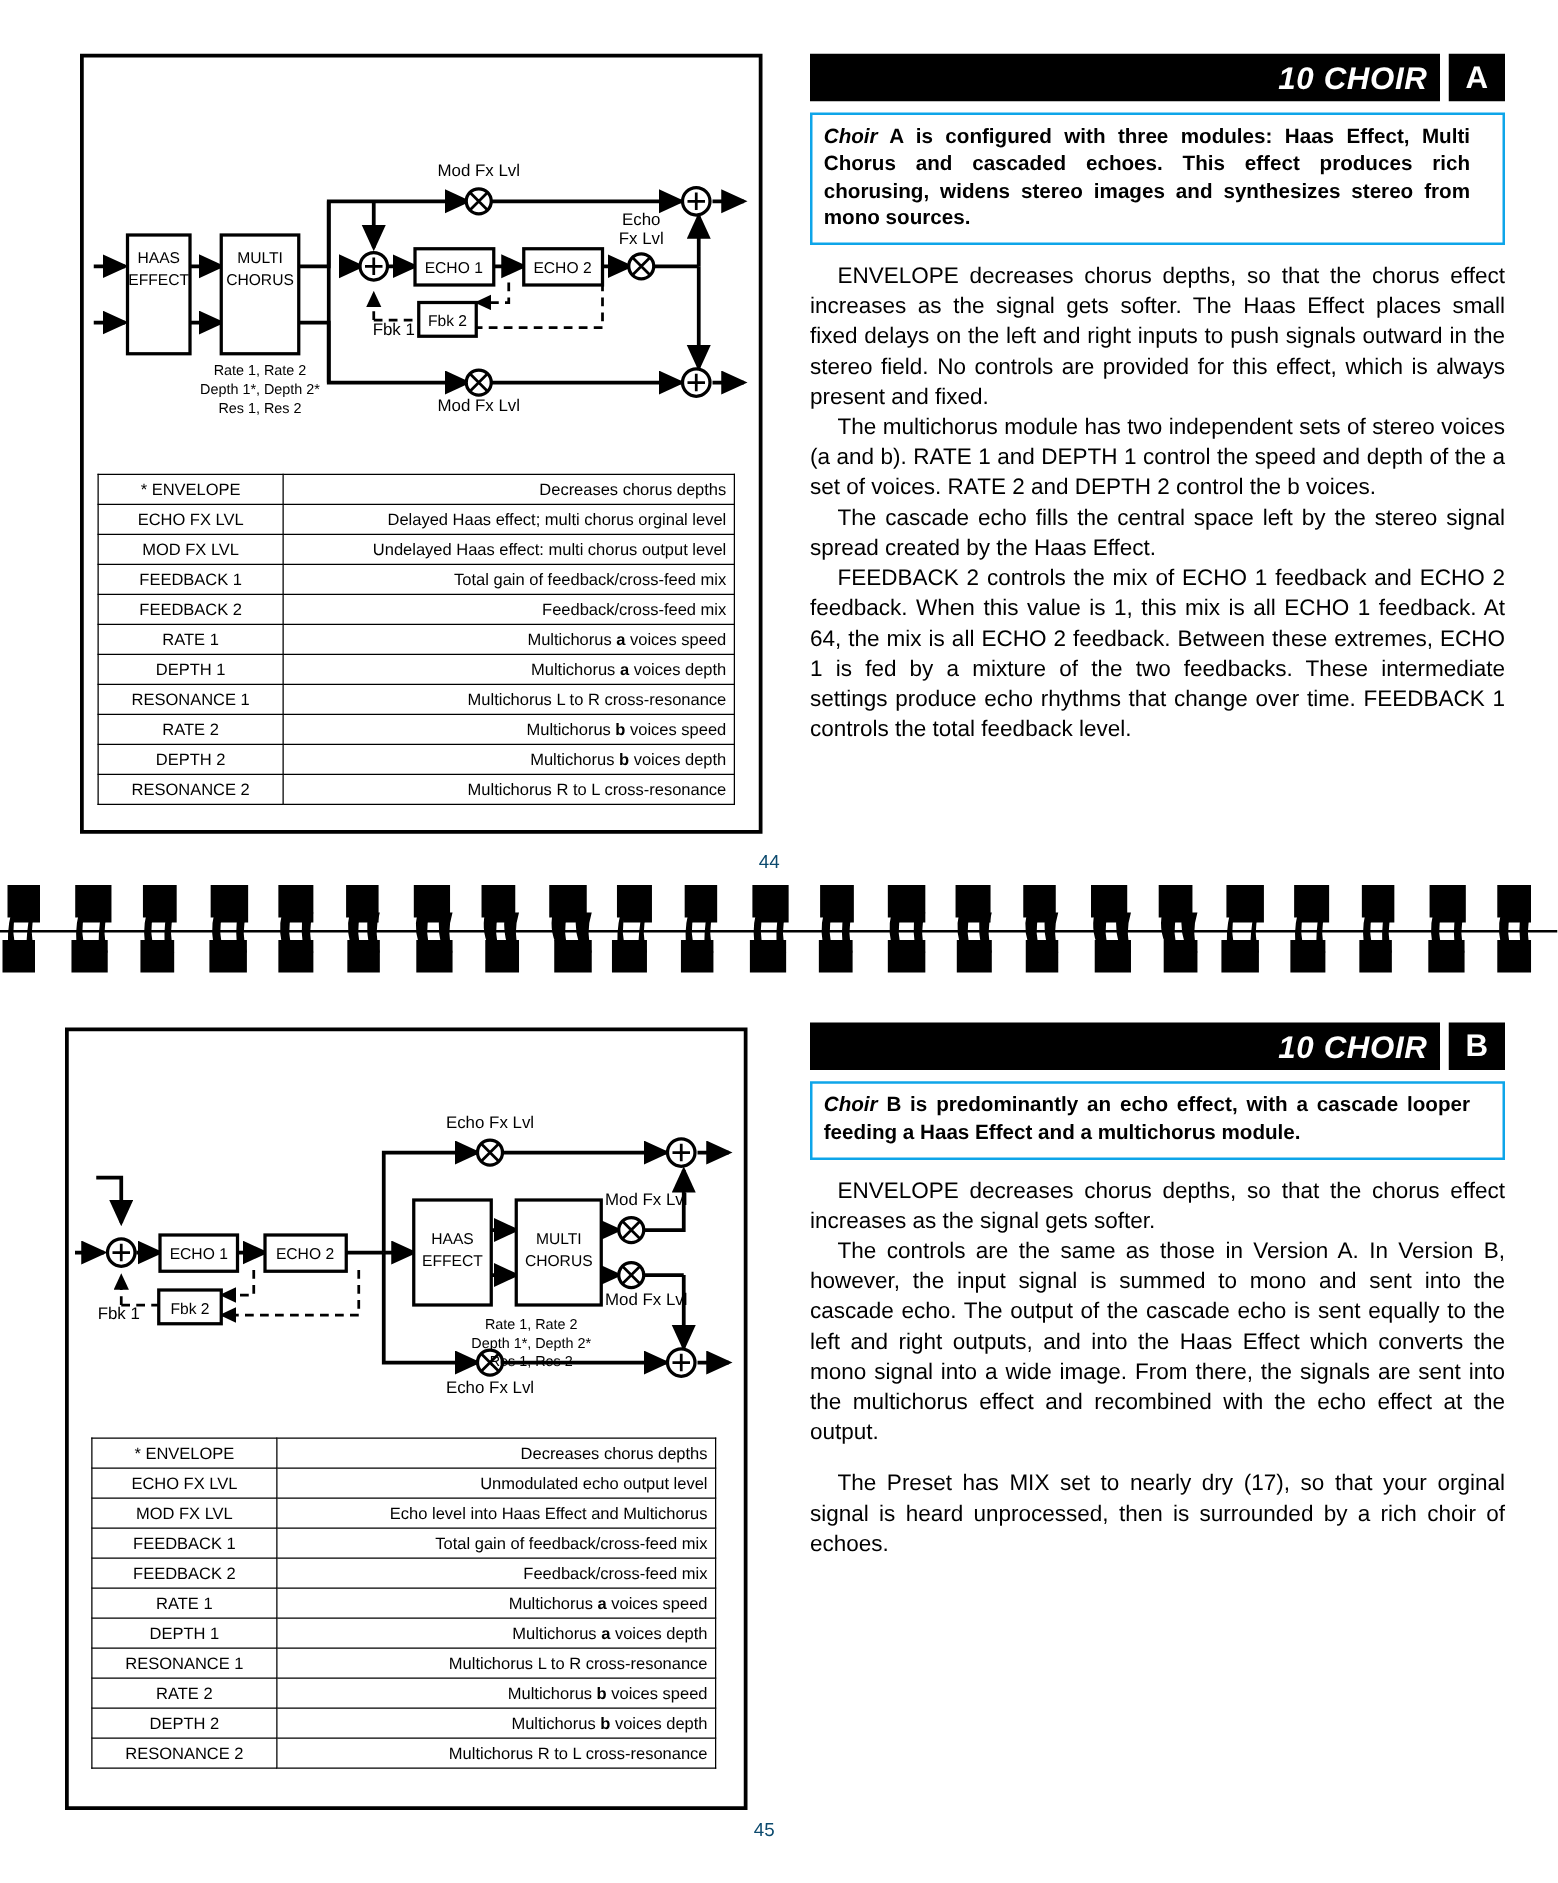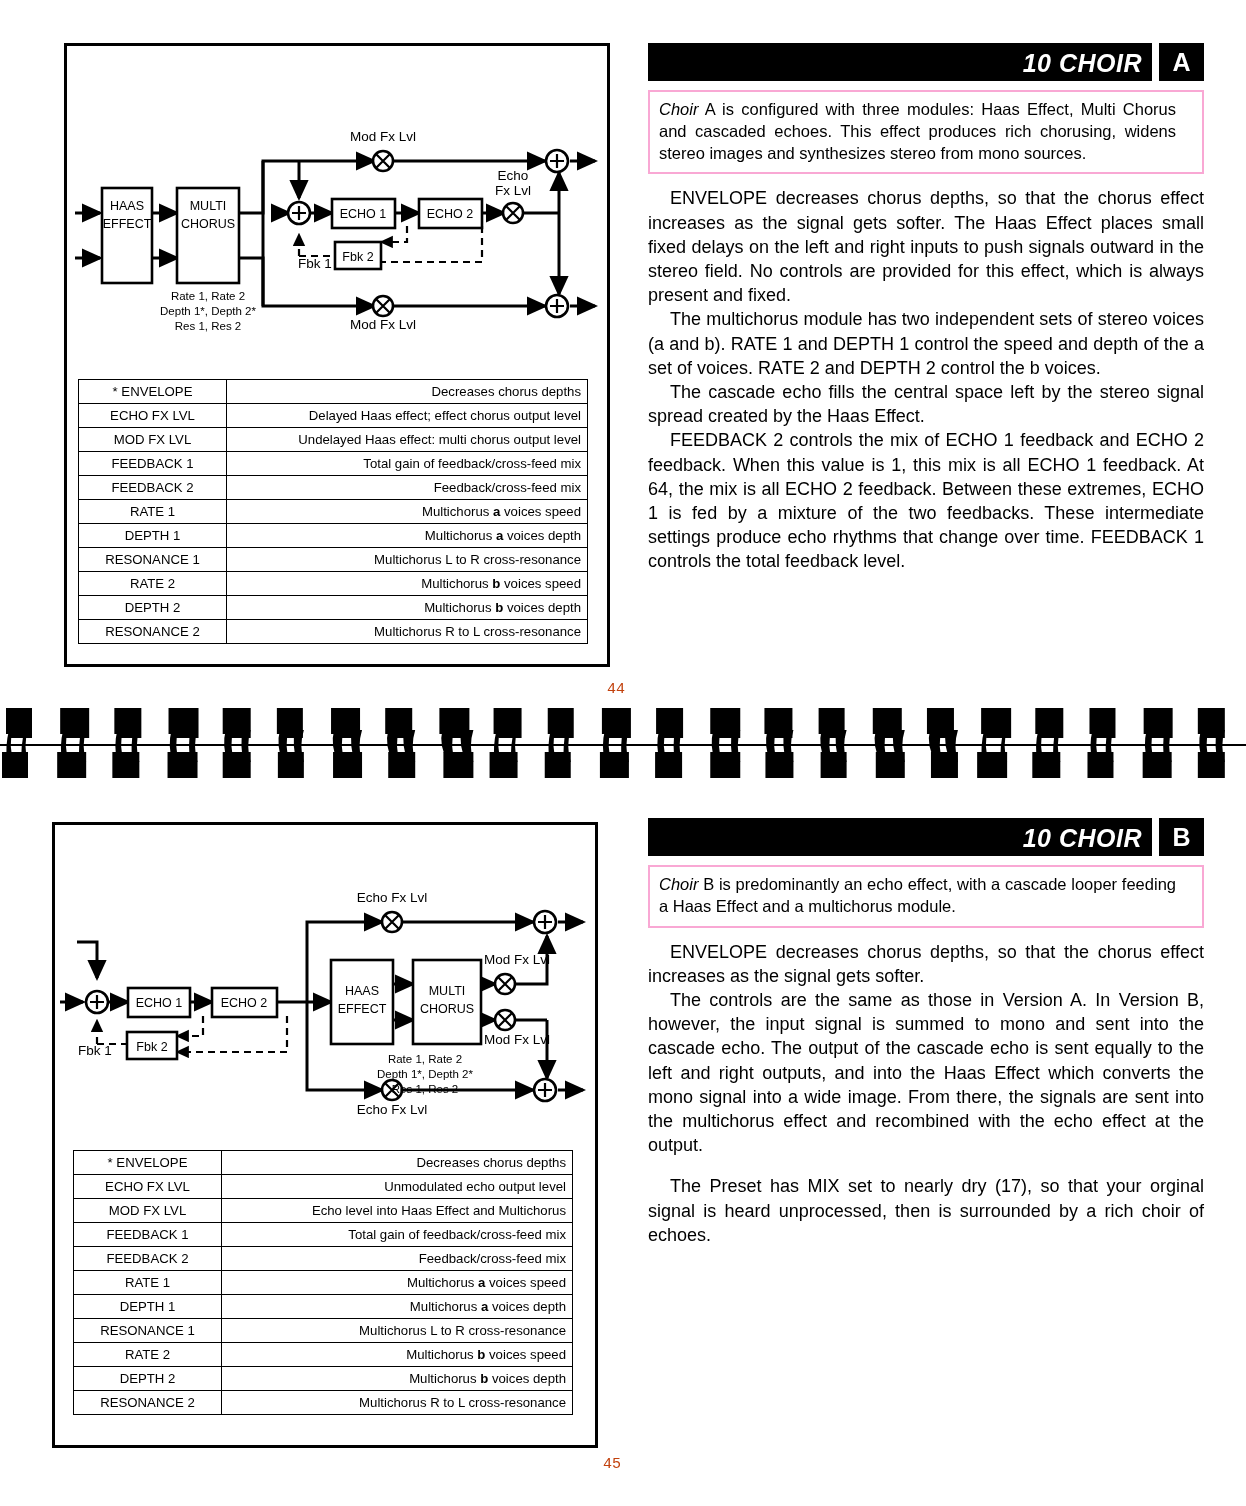--- a/index.html
+++ b/index.html
@@ -7,36 +7,36 @@
     width:1246px;height:1506px;background:#fff;
     font-family:"Liberation Sans", sans-serif;
     color:#000;position:relative;overflow:hidden;
   }
 
   
   .sheet{position:absolute;border:3px solid #000;background:#fff;}
   #sheet-a{left:64px;top:43px;width:540px;height:618px;}
   #sheet-b{left:52px;top:822px;width:540px;height:620px;}
 
-  .page-num{position:absolute;font-size:15px;color:#c2410c;
-    font-family:Liberation Mono, monospace;}
+  .page-num{position:absolute;font-size:15px;color:#0c4a6e;
+    font-family:Liberation Sans, sans-serif;}
 
   
   .col{position:absolute;width:556px;left:648px;}
   .hdr{position:relative;height:38px;margin-bottom:9px;}
   .hdr .bar{position:absolute;left:0;top:0;width:504px;height:38px;background:#000;}
   .hdr .title{position:absolute;right:62px;top:6px;color:#fff;
     font-style:italic;font-weight:bold;font-size:25px;letter-spacing:.5px;
     font-family:"Liberation Sans",sans-serif;}
   .hdr .letterbox{position:absolute;right:0;top:0;width:45px;height:38px;background:#000;}
   .hdr .letter{position:absolute;right:0;top:0;width:45px;height:38px;color:#fff;
     font-weight:bold;font-size:25px;display:flex;align-items:center;justify-content:center;}
 
-  .summary{border:2px solid #f9a8d4;padding:7px 26px 8px 9px;
-    font-weight:normal;font-size:16.5px;line-height:1.32;text-align:justify;}
+  .summary{border:2px solid #0ea5e9;padding:7px 26px 8px 9px;
+    font-weight:bold;font-size:16.5px;line-height:1.32;text-align:justify;}
   .summary .it{font-style:italic;}
 
   .body-txt{font-size:18px;line-height:1.345;text-align:justify;margin-top:12px;}
   .body-txt p{margin:0;text-indent:22px;}
   .body-txt p.gap{margin-top:17px;}
 
   
   table.params{border-collapse:collapse;width:100%;
     font-size:13.2px;table-layout:fixed;}
   table.params td{border:1.3px solid #000;padding:3px 6px 3px 6px;height:17px;}
@@ -169,21 +169,21 @@
 
   <div id="tbl-a-wrap">
     <table class="params">
       <tbody id="tbody-a">
           <tr>
             <td class="k">* ENVELOPE</td>
             <td class="v">Decreases chorus depths</td>
           </tr>
           <tr>
             <td class="k">ECHO FX LVL</td>
-            <td class="v">Delayed Haas effect; effect chorus output level</td>
+            <td class="v">Delayed Haas effect; multi chorus orginal level</td>
           </tr>
           <tr>
             <td class="k">MOD FX LVL</td>
             <td class="v">Undelayed Haas effect: multi chorus output level</td>
           </tr>
           <tr>
             <td class="k">FEEDBACK 1</td>
             <td class="v">Total gain of feedback/cross-feed mix</td>
           </tr>
           <tr>

